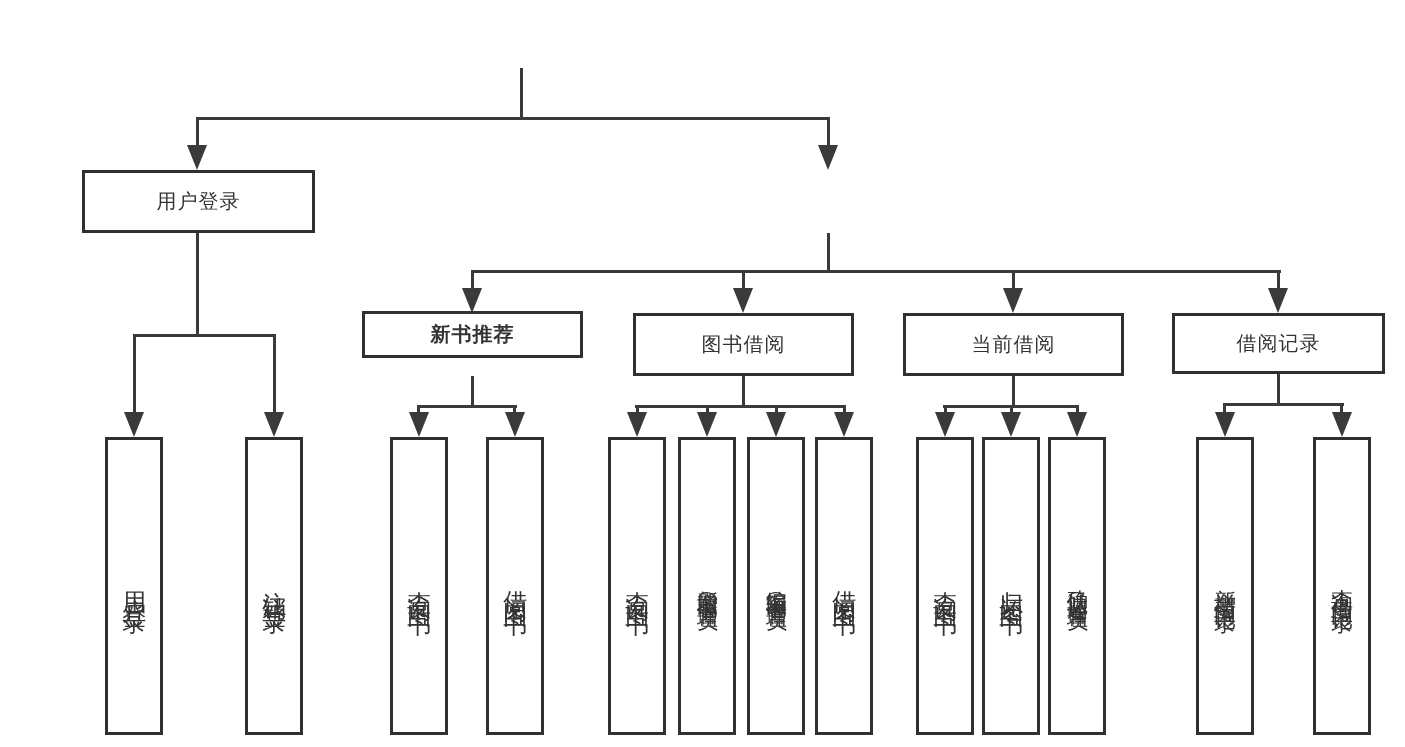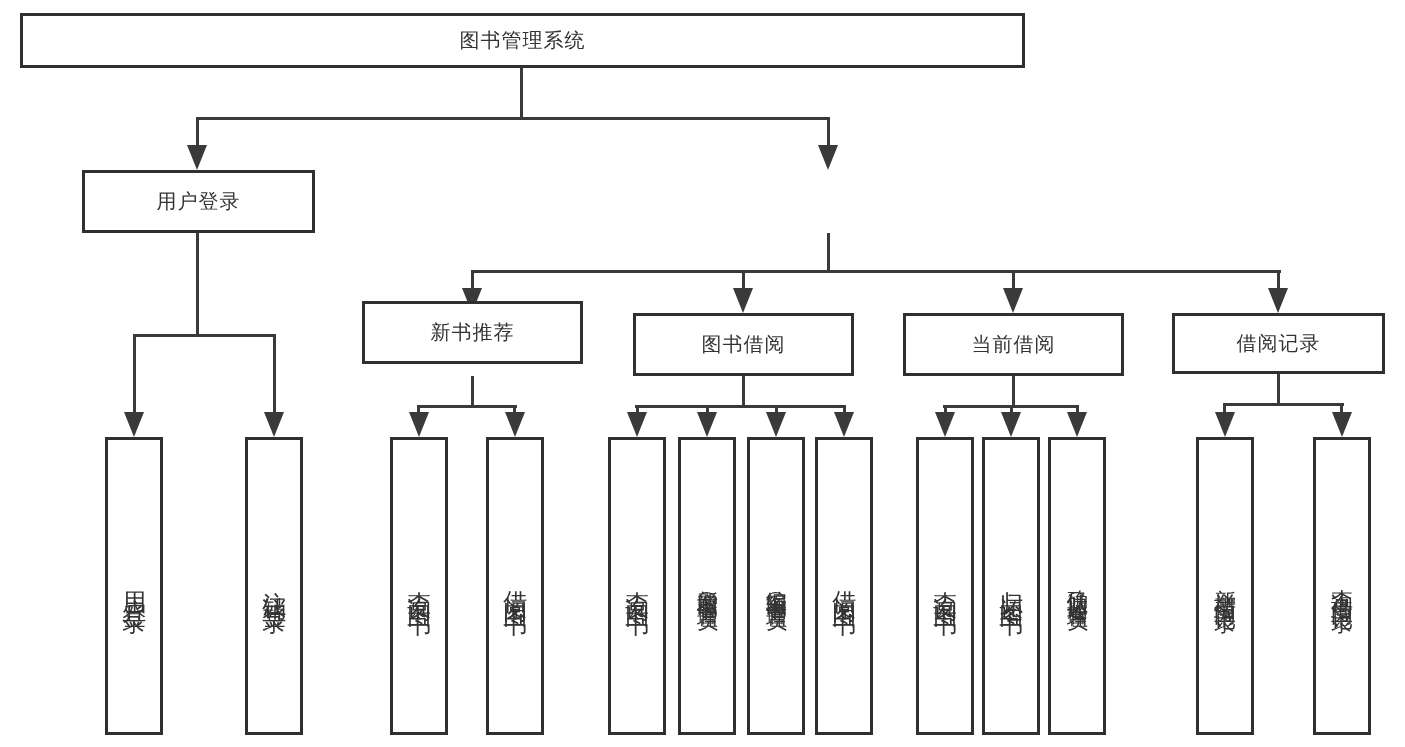--- a/index.html
+++ b/index.html
@@ -57,23 +57,20 @@
     letter-spacing:1px;
     z-index:5;
     white-space:nowrap;
   }
 </style>
 </head>
 <body>
 
 <div id="stage">
 
-  <div class="box" style="left:20px;top:13px;width:1005px;height:55px;">
-    <span>图书管理系统</span>
-  </div>
 
   <div class="v" style="left:520px;top:68px;height:52px;"></div>
   <div class="h" style="left:196px;top:117px;width:634px;"></div>
   <div class="v" style="left:196px;top:117px;height:31px;"></div>
   <div class="arr" style="left:187px;top:145px;"></div>
   <div class="v" style="left:827px;top:117px;height:31px;"></div>
   <div class="arr" style="left:818px;top:145px;"></div>
 
   <div class="box" style="left:82px;top:170px;width:233px;height:63px;">
     <span>用户登录</span>
@@ -90,21 +87,21 @@
   <div class="h" style="left:471px;top:270px;width:810px;"></div>
   <div class="v" style="left:471px;top:270px;height:20px;"></div>
   <div class="arr" style="left:462px;top:288px;"></div>
   <div class="v" style="left:742px;top:270px;height:20px;"></div>
   <div class="arr" style="left:733px;top:288px;"></div>
   <div class="v" style="left:1012px;top:270px;height:20px;"></div>
   <div class="arr" style="left:1003px;top:288px;"></div>
   <div class="v" style="left:1277px;top:270px;height:20px;"></div>
   <div class="arr" style="left:1268px;top:288px;"></div>
 
-  <div class="box" style="left:362px;top:301px;width:221px;height:63px;">
+  <div class="box" style="left:362px;top:311px;width:221px;height:47px;font-weight:bold;">
     <span>新书推荐</span>
   </div>
   <div class="box" style="left:633px;top:313px;width:221px;height:63px;">
     <span>图书借阅</span>
   </div>
   <div class="box" style="left:903px;top:313px;width:221px;height:63px;">
     <span>当前借阅</span>
   </div>
   <div class="box" style="left:1172px;top:313px;width:213px;height:61px;font-family:Liberation Mono, monospace;">
     <span>借阅记录</span>

